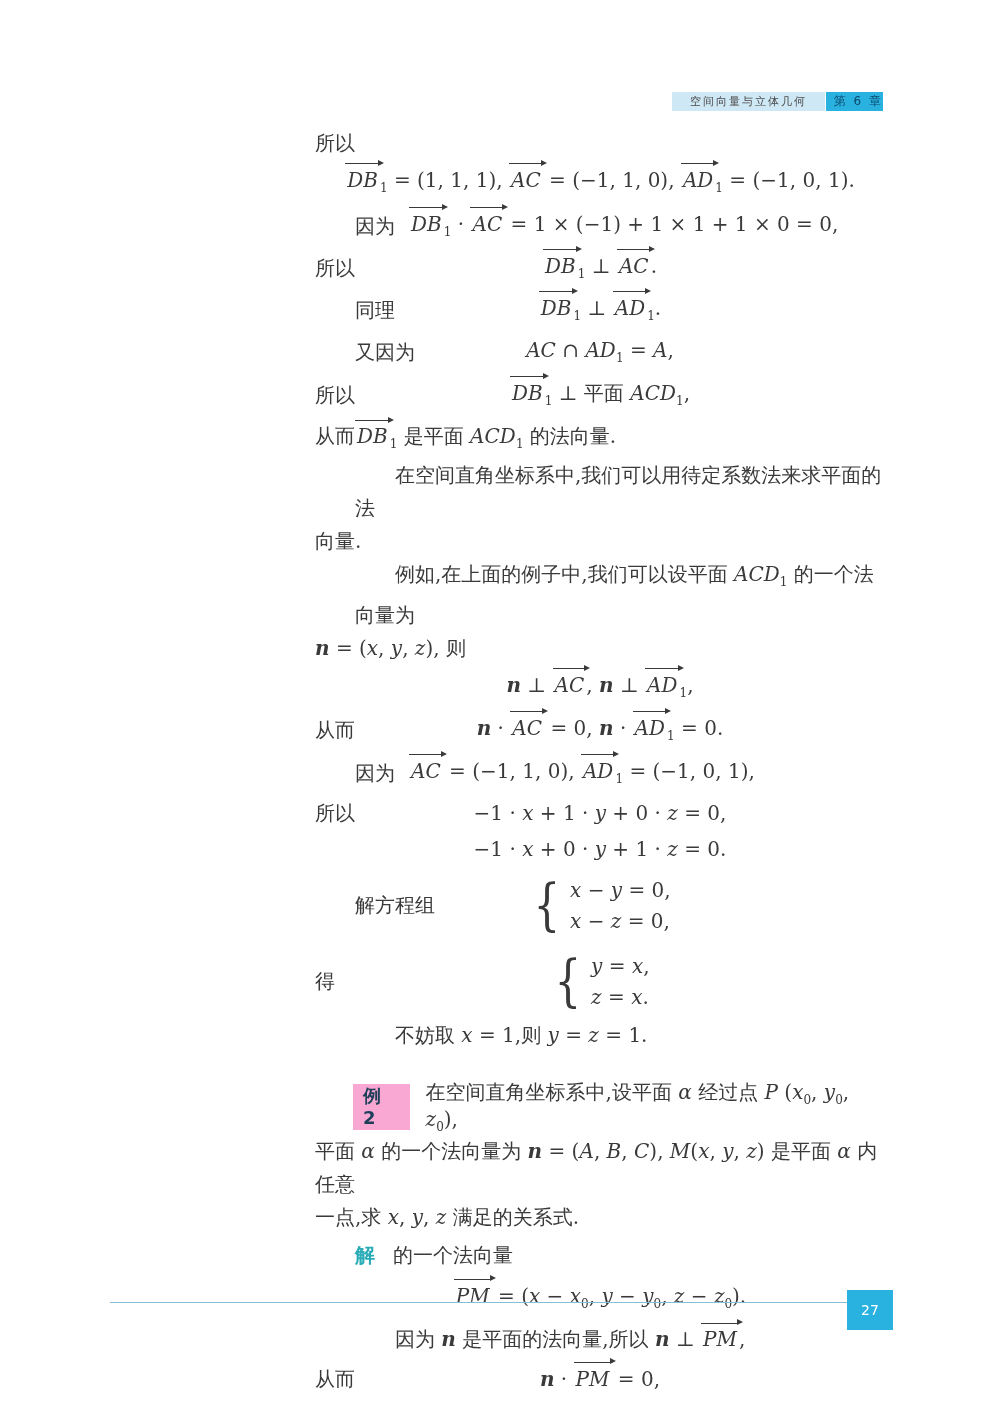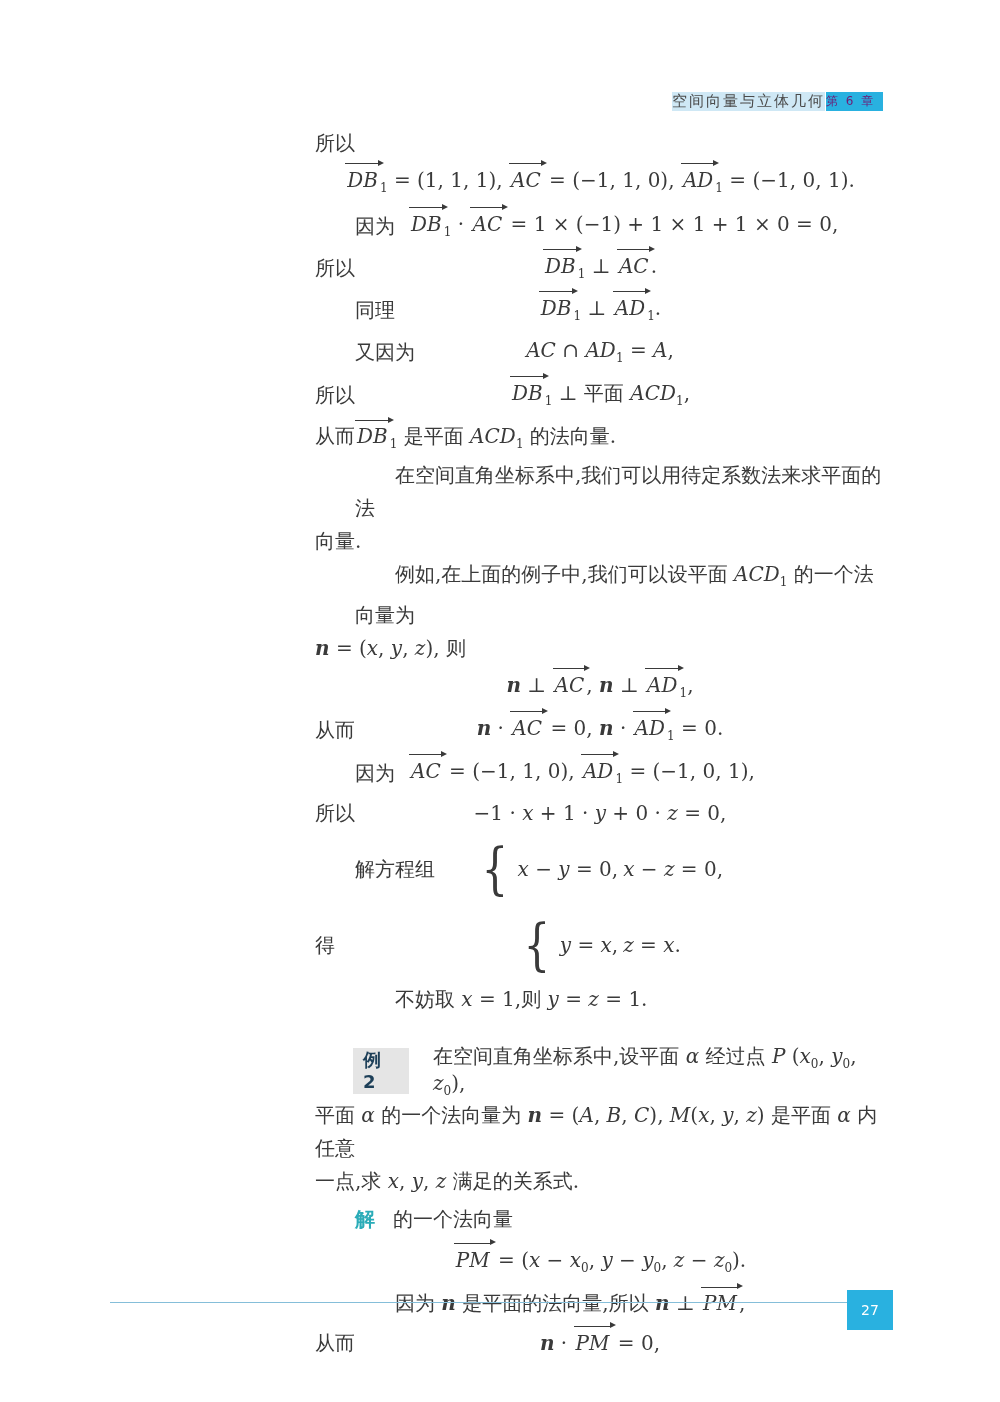--- a/index.html
+++ b/index.html
@@ -1,24 +1,24 @@
 <!DOCTYPE html>
 <html><head>
 <meta charset="utf-8">
 <style>
   html,body{margin:0;padding:0;background:#ffffff;}
   .page{position:relative;width:1000px;height:1402px;background:#ffffff;overflow:hidden;
         font-family:"DejaVu Serif",serif;color:#3a3a3a;}
   
   .hdr-light{position:absolute;left:672px;top:92px;width:153px;height:19px;background:#cfe8f5;
-             color:#4a4a4a;font-size:15px;letter-spacing:2px;display:flex;align-items:center;
+             color:#4a4a4a;font-size:11px;letter-spacing:2px;display:flex;align-items:center;
              justify-content:center;font-family:"DejaVu Sans",sans-serif;}
   .hdr-dark{position:absolute;left:826px;top:92px;width:57px;height:19px;background:#29b1e0;
-            color:#701a75;font-size:12px;letter-spacing:2px;display:flex;align-items:center;
-            justify-content:flex-start;font-family:"DejaVu Sans",sans-serif;}
+            color:#0c4a6e;font-size:12px;letter-spacing:2px;display:flex;align-items:center;
+            justify-content:flex-end;font-family:"DejaVu Sans",sans-serif;}
   
   .ftr-line{position:absolute;left:110px;top:1302px;width:737px;border-top:1.5px solid #85bed9;}
   .ftr-page{position:absolute;left:847px;top:1290px;width:46px;height:40px;background:#29b1e0;
             color:#ffffff;font-size:14px;display:flex;align-items:center;justify-content:center;
             font-family:"DejaVu Sans",sans-serif;}
   
   .content{position:absolute;left:315px;top:126px;width:570px;font-size:20px;line-height:1.3;}
   .row{position:relative;display:flex;align-items:center;justify-content:center;min-height:42px;}
   .row.h44{min-height:44px;} .row.h46{min-height:46px;} .row.h36{min-height:36px;}
   .row .lbl{position:absolute;left:0;}
@@ -34,23 +34,23 @@
   .bi{font-family:"DejaVu Serif",serif;font-style:italic;font-weight:bold;}
   sub{font-size:12px;font-style:normal;}
   .vec{position:relative;display:inline-block;padding:0 2px;}
   .vec::before{content:"";position:absolute;left:0;right:2px;top:-4px;border-top:1.6px solid #3a3a3a;}
   .vec::after{content:"";position:absolute;right:-4px;top:-7.6px;width:0;height:0;
               border-top:3.5px solid transparent;border-bottom:3.5px solid transparent;
               border-left:6.5px solid #3a3a3a;}
   .sys{display:inline-flex;align-items:center;}
   .brace{font-size:56px;font-weight:100;line-height:0.9;margin-right:5px;transform:scaleX(0.75);
          font-family:"DejaVu Serif",serif;}
-  .eqs{display:flex;gap:5px;text-align:left;}
-  .ex-badge{display:inline-block;background:#e5e5e5;color:#1d3f58;font-weight:bold;
-            font-size:18px;padding:1px 10px 2px 10px;margin-left:38px;margin-right:24px;
+  .eqs{display:flex;flex-direction:column;gap:5px;text-align:left;}
+  .ex-badge{display:inline-block;background:#f9a8d4;color:#1d3f58;font-weight:bold;
+            font-size:18px;padding:1px 10px 2px 10px;margin-left:38px;margin-right:16px;
             font-family:"DejaVu Sans",sans-serif;}
   .sol-badge{display:inline-block;color:#2aacb8;font-weight:bold;font-size:20px;
              margin-left:40px;margin-right:18px;font-family:"DejaVu Sans",sans-serif;}
 </style>
 </head>
 <body>
 
 <div class="page">
 
   <div class="hdr-light">
@@ -102,20 +102,23 @@
         <span class="formula"><span class="bi">n</span> · <span class="vec"><i>AC</i></span> = 0, <span class="bi">n</span> · <span class="vec"><i>AD</i></span><sub>1</sub> = 0.</span>
       </div>
       <div class="inline-row h44">
         <span>因为</span>
         <span class="formula"><span class="vec"><i>AC</i></span> = (−1, 1, 0), <span class="vec"><i>AD</i></span><sub>1</sub> = (−1, 0, 1),</span>
       </div>
       <div class="row h36">
         <span class="lbl">所以</span>
         <span class="formula">−1 · <i>x</i> + 1 · <i>y</i> + 0 · <i>z</i> = 0,</span>
       </div>
+      <div class="row h36">
+        <span class="formula">−1 · <i>x</i> + 0 · <i>y</i> + 1 · <i>z</i> = 0.</span>
+      </div>
       <div class="row" style="min-height: 76px;">
         <span class="lbl ind">解方程组</span>
         <span class="sys">
           <span class="brace">{</span>
           <span class="eqs">
             <span><i>x</i> − <i>y</i> = 0,</span>
             <span><i>x</i> − <i>z</i> = 0,</span>
           </span>
         </span>
       </div>

